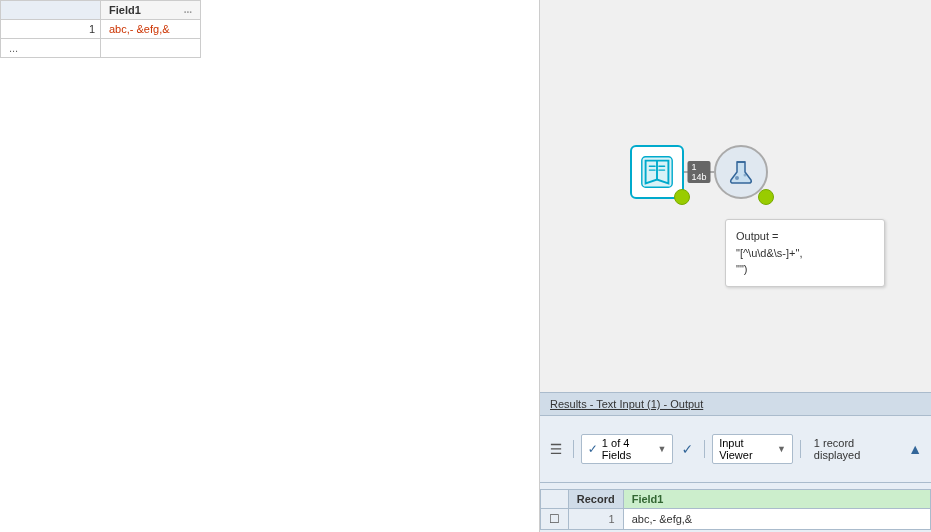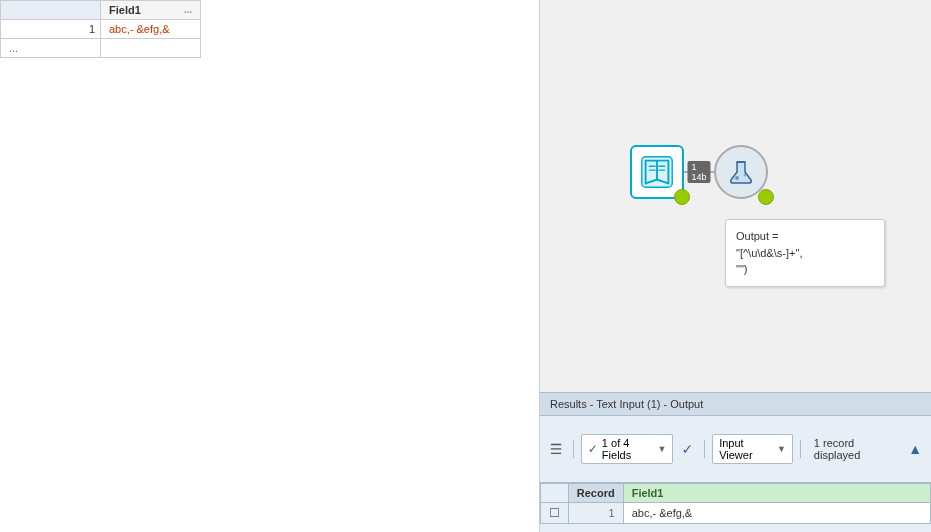--- a/index.html
+++ b/index.html
@@ -190,20 +190,21 @@
       flex-direction: column;
     }
 
     .results-title-bar {
       background: #d0dce8;
       padding: 5px 10px;
       font-size: 11px;
       color: #333;
       border-bottom: 1px solid #aabbcc;
       font-weight: 500;
+      text-decoration: underline;
     }
 
     .results-toolbar {
       display: flex;
       align-items: center;
       padding: 4px 6px;
       border-bottom: 1px solid #aabbcc;
       background: #e8eef5;
       gap: 4px;
     }
@@ -277,20 +278,21 @@
       cursor: pointer;
       color: #336699;
       font-size: 14px;
       margin-left: auto;
     }
 
     
     .results-table-container {
       flex: 1;
       overflow: hidden;
+      margin-top: 6px;
     }
 
     .results-table {
       width: 100%;
       border-collapse: collapse;
     }
 
     .results-table th {
       background: #d0dce8;
       border: 1px solid #aabbcc;

